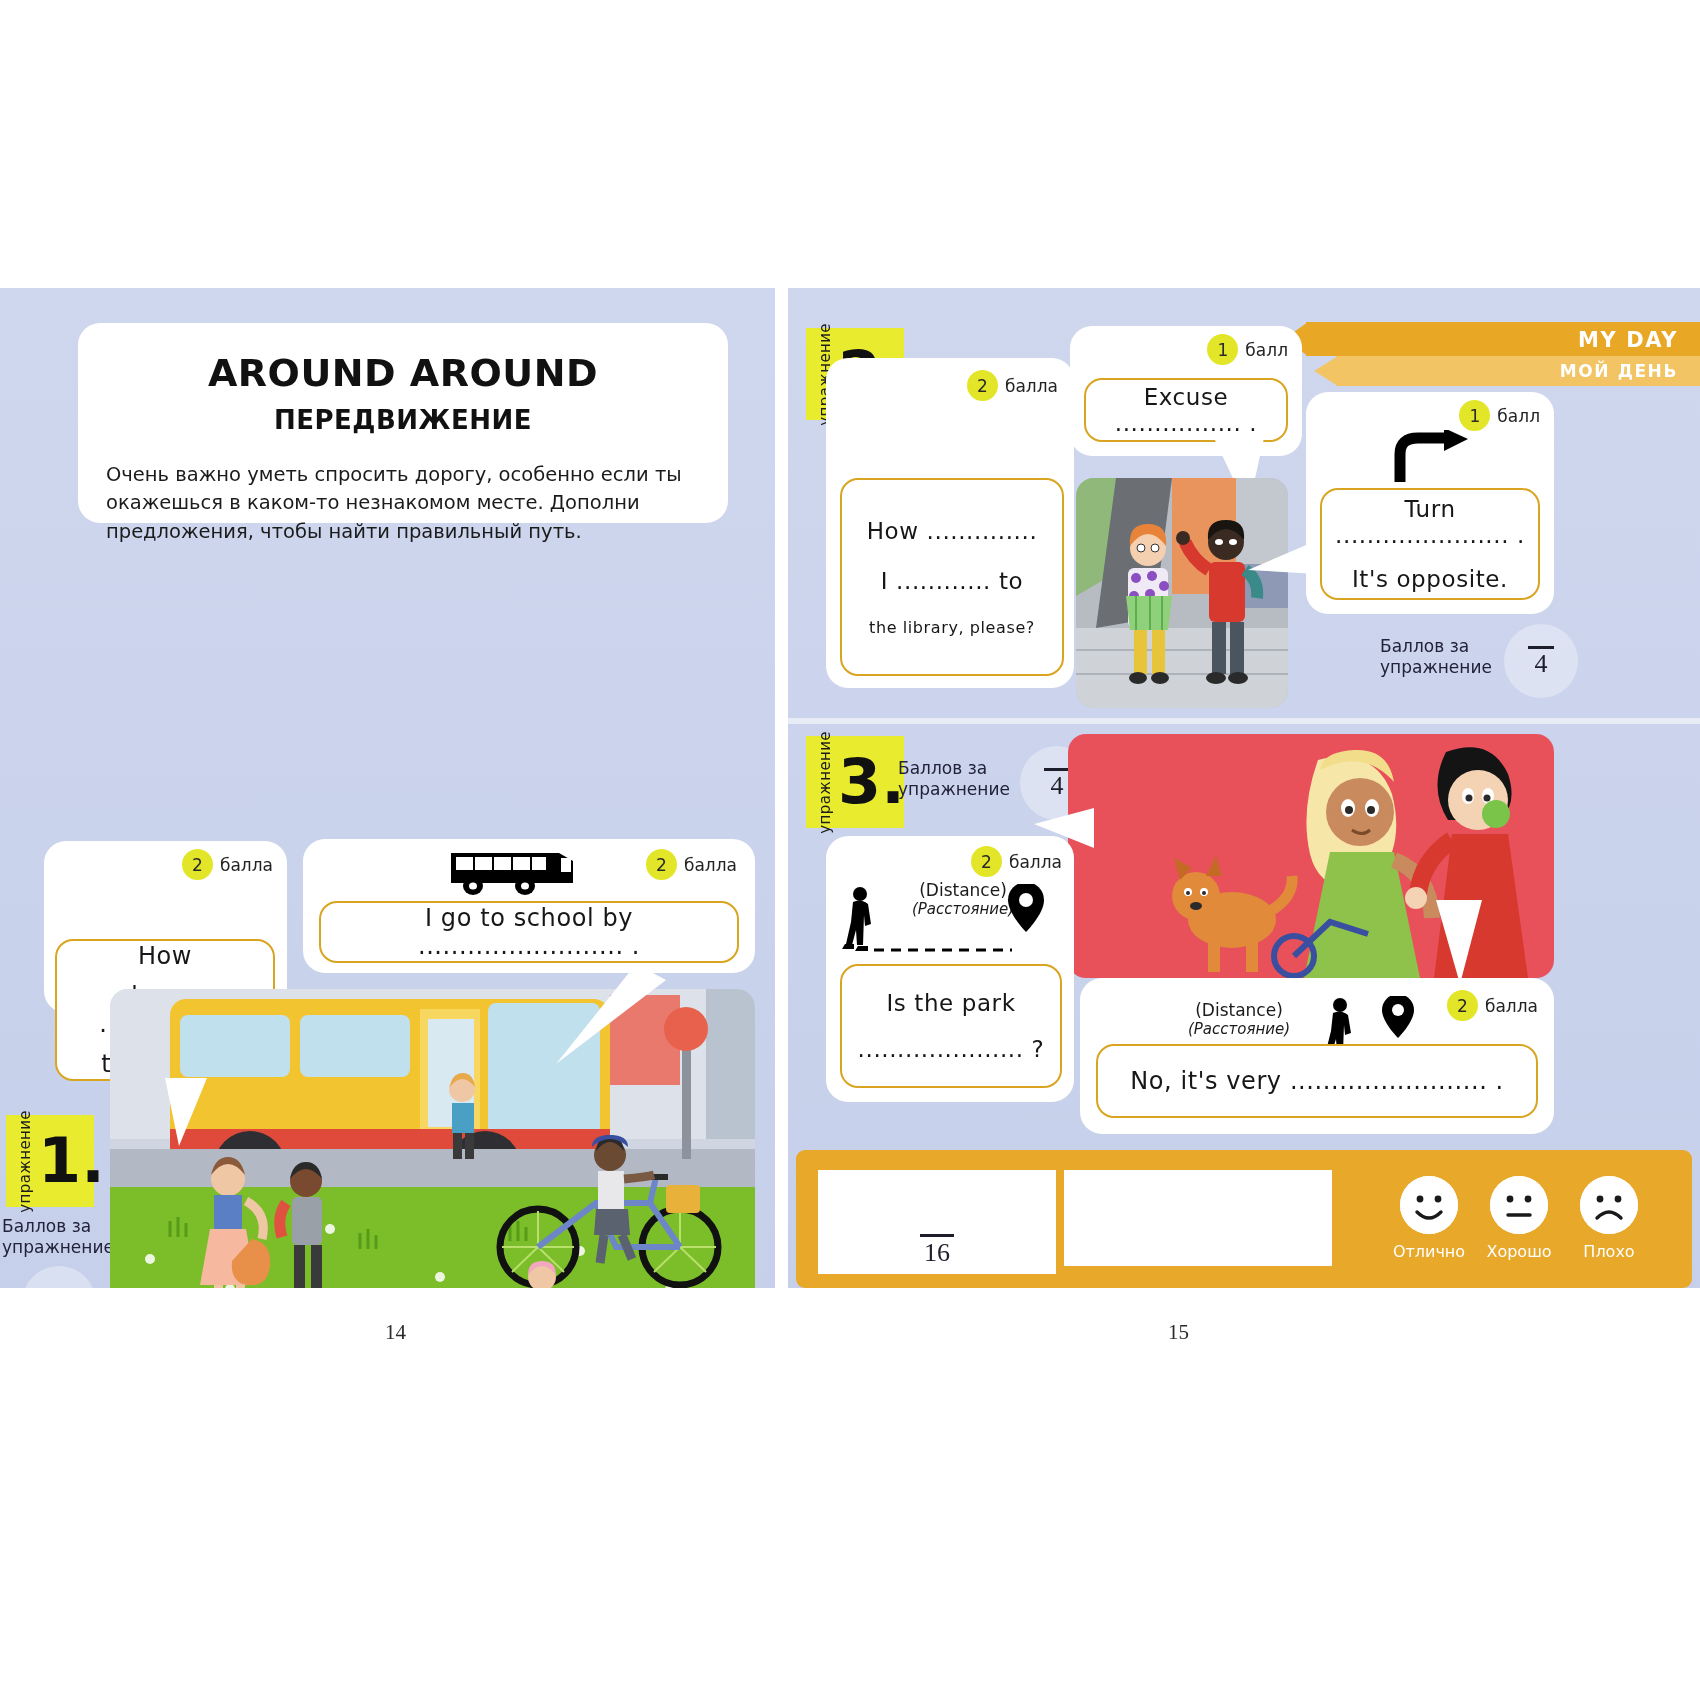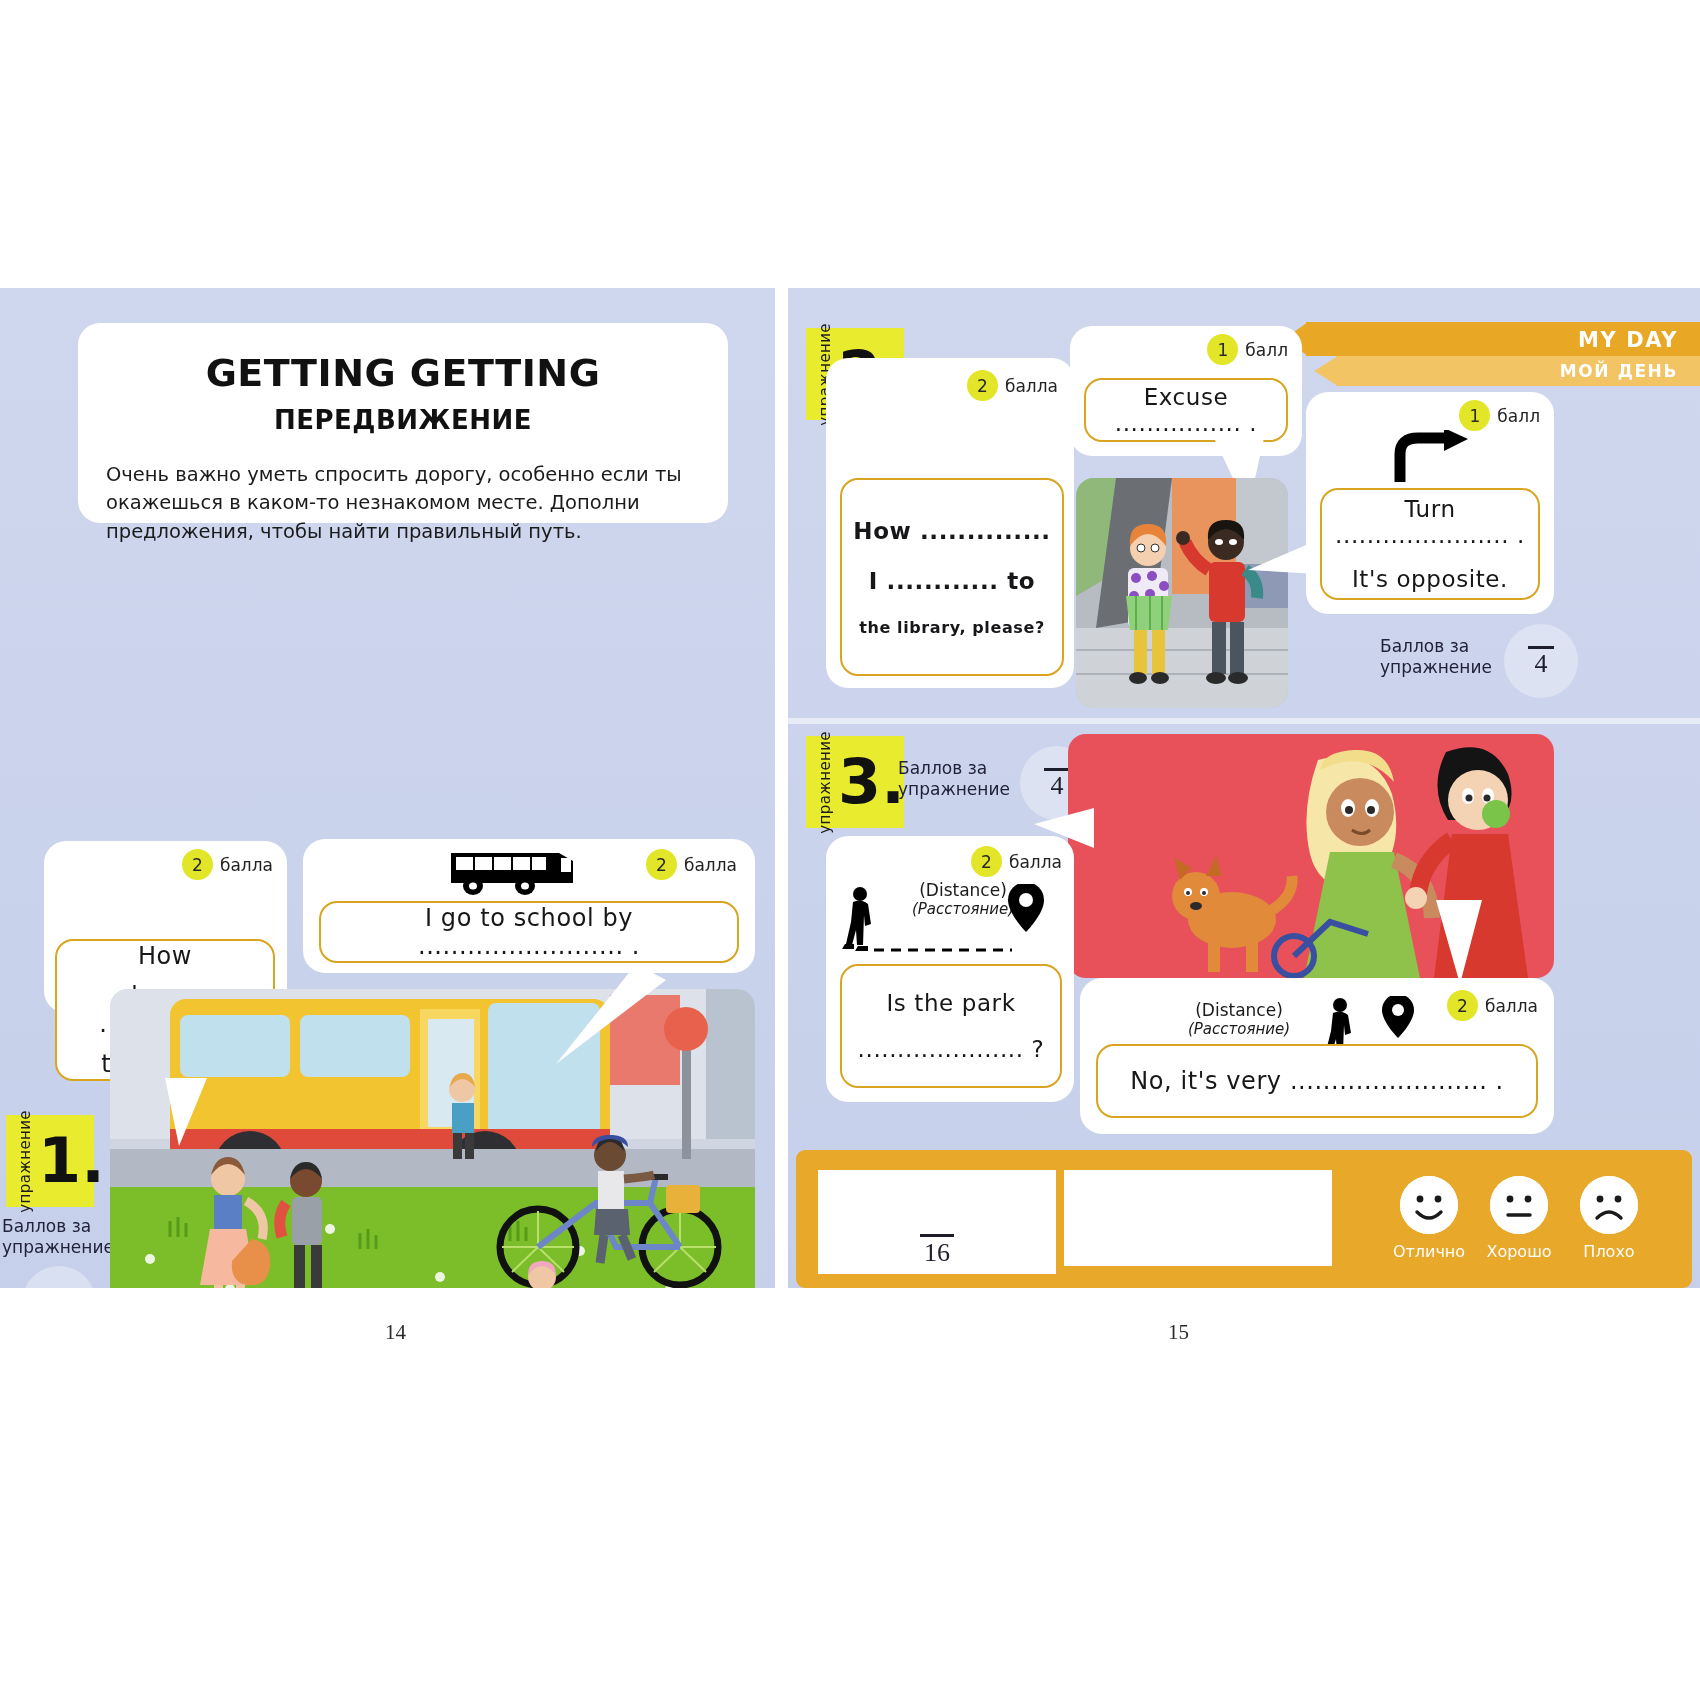--- a/index.html
+++ b/index.html
@@ -61,21 +61,21 @@
   svg{display:block;}
 </style>
 </head>
 <body>
 
 <div id="spread">
 
   <div class="page left">
 
     <div class="card" style="left:78px;top:35px;width:650px;height:200px;">
-      <div class="title-en" style="margin-top:28px;">GETTING GETTING</div>
+      <div class="title-en" style="margin-top:28px;">AROUND AROUND</div>
       <div class="title-ru">ПЕРЕДВИЖЕНИЕ</div>
       <div class="intro" style="margin:26px 34px 12px 28px;">Очень важно уметь спросить дорогу, особенно если ты окажешься в каком-то незнакомом месте. Дополни предложения, чтобы найти правильный путь.</div>
     </div>
 
     <div class="card" style="left:303px;top:551px;width:452px;height:134px;">
       <div class="badge" style="right:18px;top:10px;">
         <span class="dot">2</span>
         <span class="bl">балла</span>
       </div>
       <div style="position:absolute;left:146px;top:12px;">
@@ -262,21 +262,21 @@
     <div class="extab" style="left:18px;top:40px;width:98px;height:92px;padding-left:10px;">
       <span class="vert">упражнение</span>
       <span class="num" style="margin-left:4px;">2.</span>
     </div>
 
     <div class="card" style="left:38px;top:70px;width:248px;height:330px;">
       <div class="badge" style="right:16px;top:12px;">
         <span class="dot">2</span>
         <span class="bl">балла</span>
       </div>
-      <div class="ansbox" style="left:14px;top:120px;width:224px;height:198px;flex-direction:column;font-weight:bold;">
+      <div class="ansbox" style="left:14px;top:120px;width:224px;height:198px;flex-direction:column;">
         <span class="hand" style="font-size:23px;margin-bottom:24px;">How   ..............</span>
         <span class="hand" style="font-size:23px;margin-bottom:24px;">I  ............  to</span>
         <span class="hand" style="font-size:16px;">the library, please?</span>
       </div>
     </div>
 
     <div class="card" style="left:282px;top:38px;width:232px;height:130px;">
       <div class="badge" style="right:14px;top:8px;">
         <span class="dot">1</span>
         <span class="bl">балл</span>

